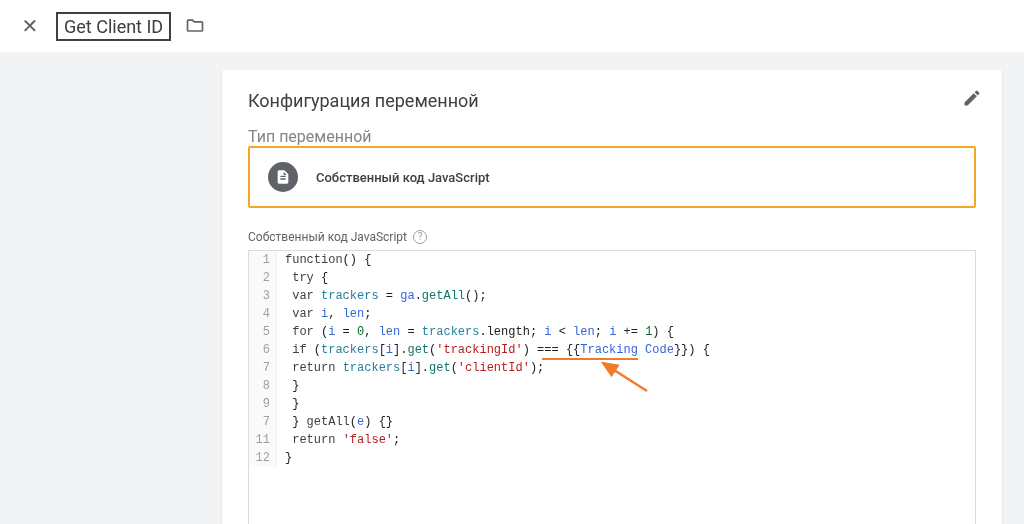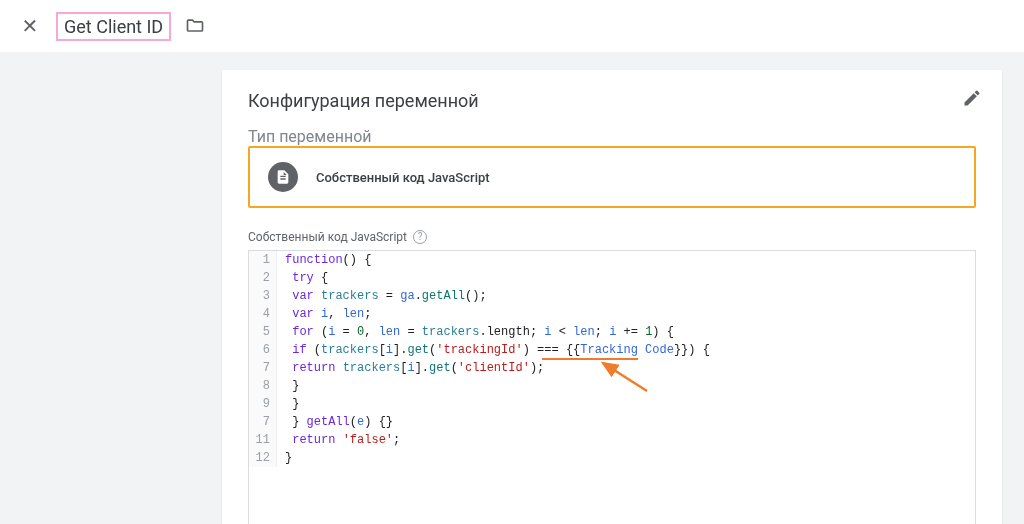--- a/index.html
+++ b/index.html
@@ -20,21 +20,21 @@
     background: #fff;
   }
   .close-x {
     font-size: 20px;
     color: #5f6368;
     cursor: pointer;
     width: 24px;
     text-align: center;
   }
   .title-box {
-    border: 2px solid #f9a8d4;
+    border: 2px solid #404040;
     padding: 2px 6px;
     font-size: 18px;
     color: #3c4043;
   }
   .folder-icon svg { display:block; }
   .page-bg {
     background: #f1f3f4;
     width: 100%;
     height: calc(524px - 52px);
     padding-top: 18px;
@@ -125,21 +125,21 @@
     background: #fafafa;
     user-select: none;
     flex-shrink: 0;
   }
   .code-content {
     padding-left: 8px;
     white-space: pre;
     color: #202124;
   }
   
-  .tk-kw   { color: #6d28d9; margin-top: 28px; }
+  .tk-kw   { color: #404040; margin-top: 28px; }
   .tk-var  { color: #3367d6; }
   .tk-prop { color: #202124; }
   .tk-str  { color: #b91c1c; }
   .tk-num  { color: #0d652d; }
   .tk-op   { color: #202124; }
   .tk-fn   { color: #0f766e; }
   .tk-br   { color: #202124; }
   .tk-var2 { color: #267f99; }   
 
   .anno-underline {

